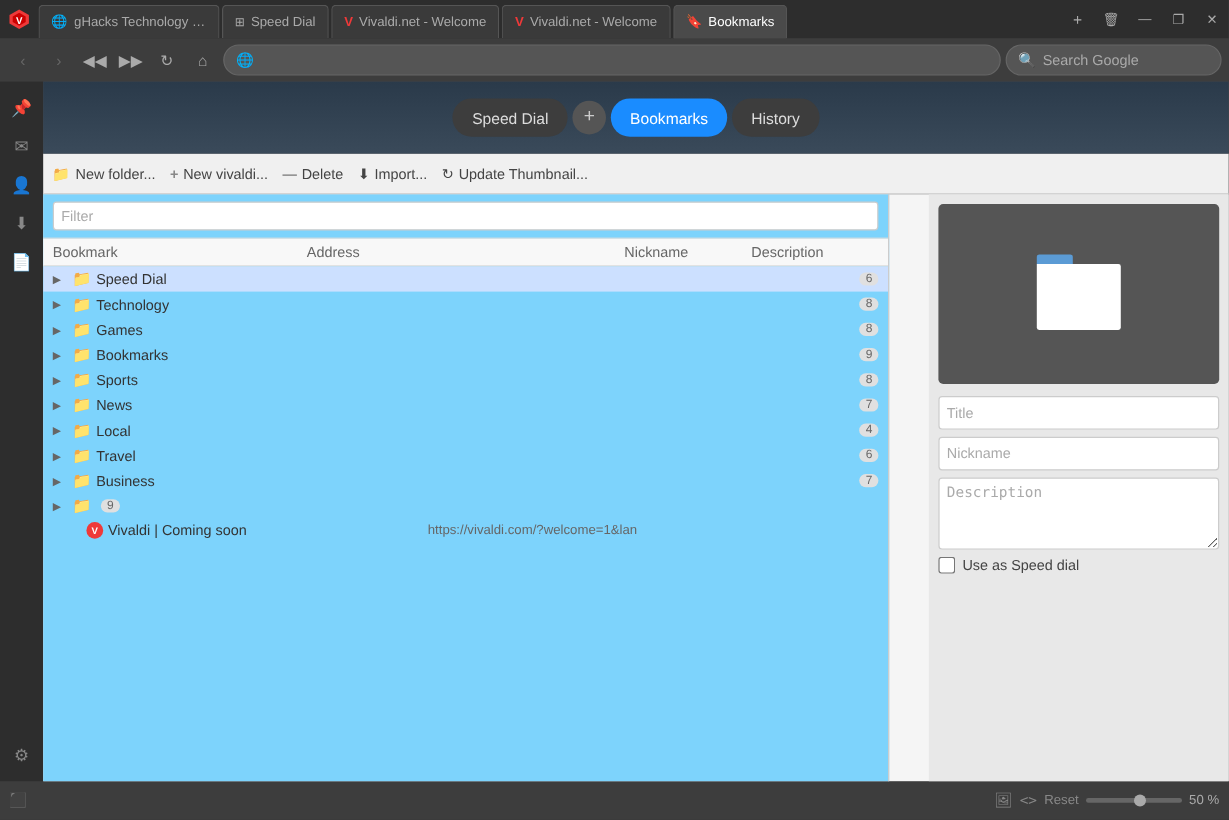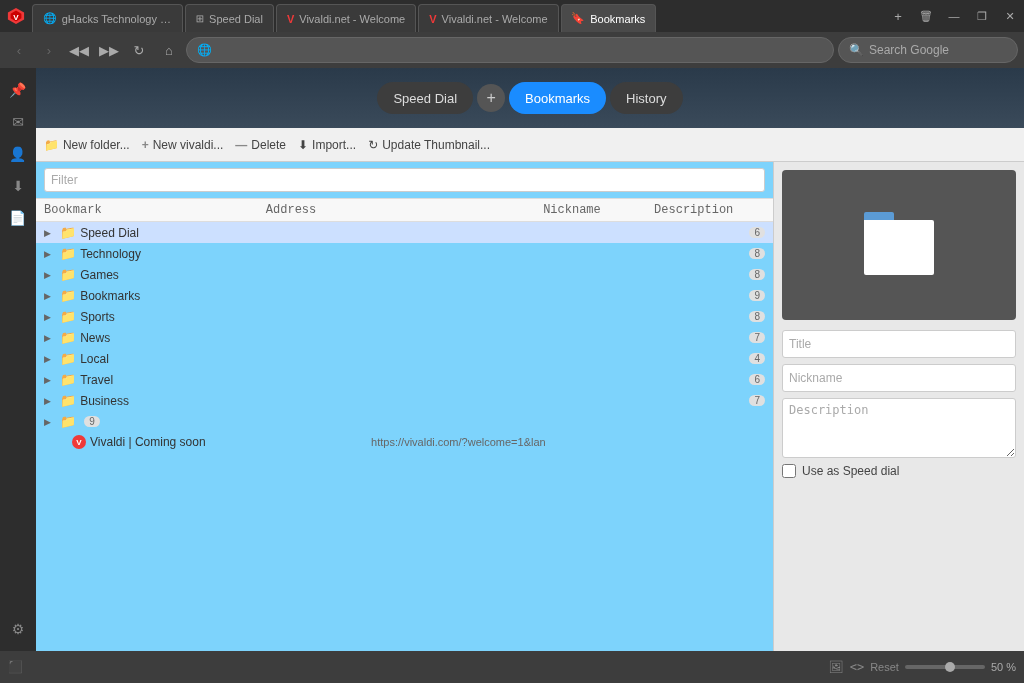--- a/index.html
+++ b/index.html
@@ -254,21 +254,20 @@
       font-size: 12px;
       background: #fff;
       color: #333;
     }
     .filter-input::placeholder { color: #aaa; }
     .bookmark-table-header {
       display: flex;
       padding: 4px 8px;
       border-bottom: 1px solid #ddd;
       background: #f8f8f8;
-      font-family: Liberation Mono, monospace;
     }
     .col-bookmark { flex: 2; font-size: 12px; color: #666; }
     .col-address { flex: 2.5; font-size: 12px; color: #666; }
     .col-nickname { flex: 1; font-size: 12px; color: #666; }
     .col-description { flex: 1; font-size: 12px; color: #666; }
 
     .bookmark-list {
       overflow-y: auto;
       flex: 1;
     }
@@ -329,20 +328,21 @@
     }
 
     
     .bookmarks-right {
       width: 250px;
       background: #e8e8e8;
       display: flex;
       flex-direction: column;
       padding: 8px;
       gap: 6px;
+      margin-left: 33px;
     }
     .folder-preview {
       background: #555;
       height: 150px;
       border-radius: 4px;
       display: flex;
       align-items: center;
       justify-content: center;
       margin-bottom: 4px;
     }

